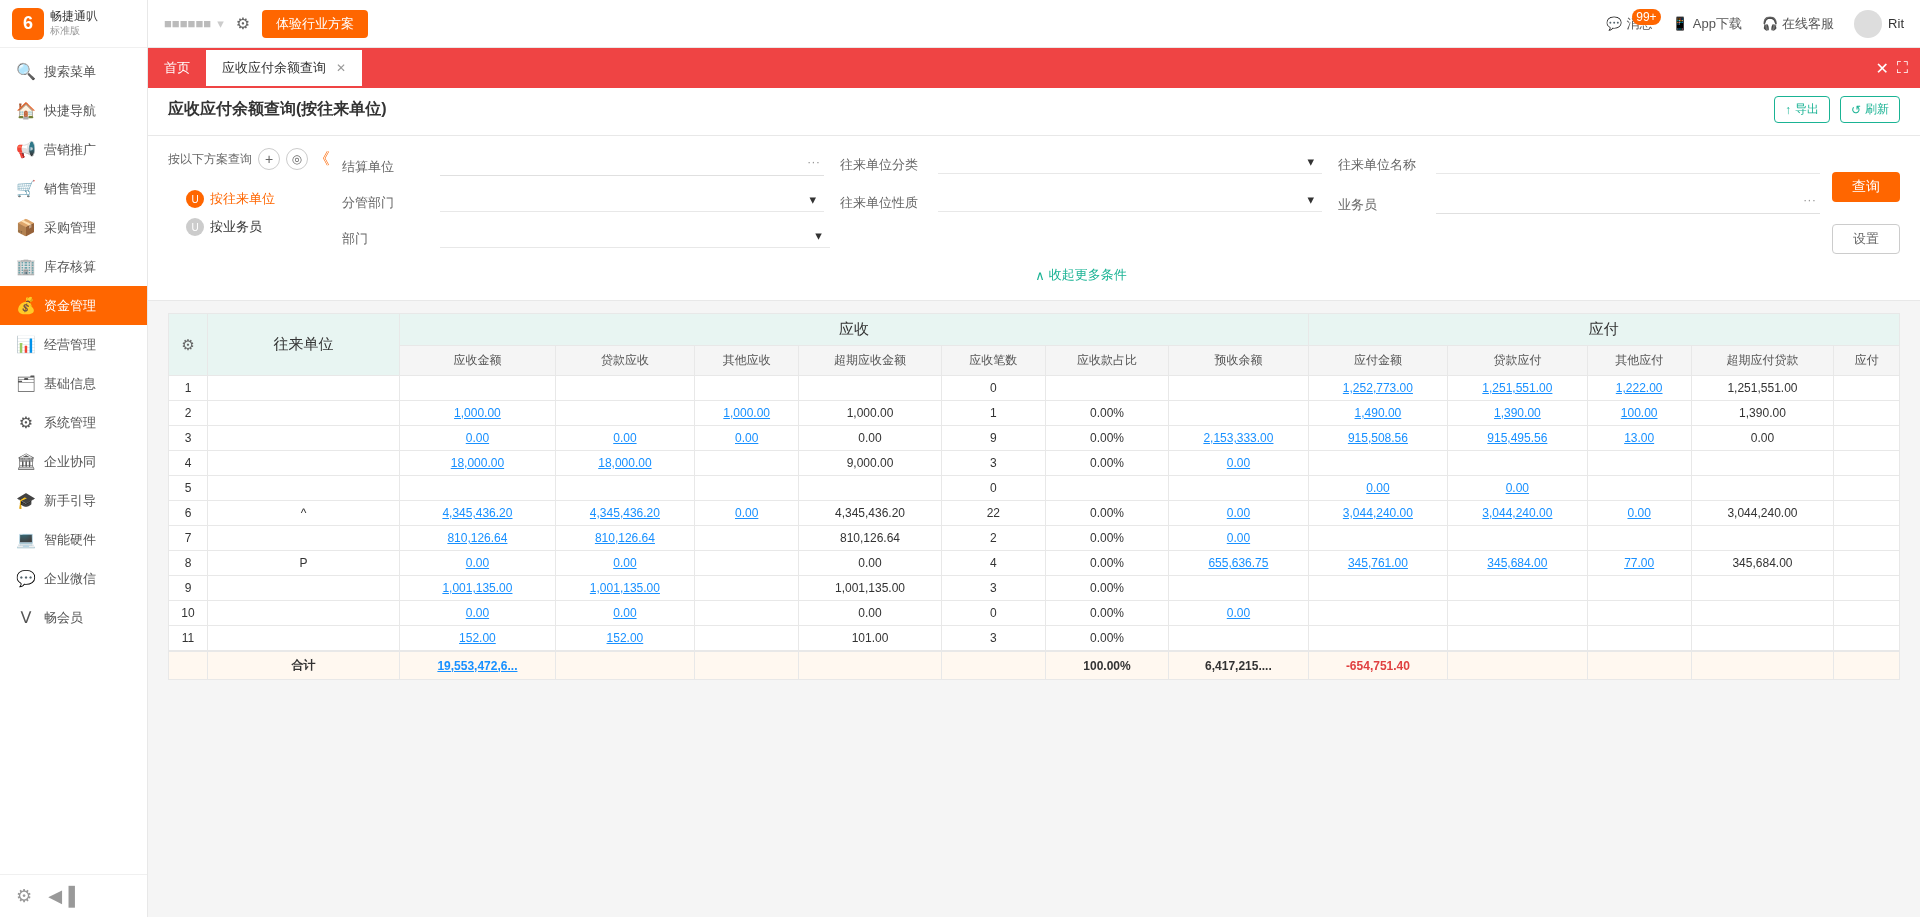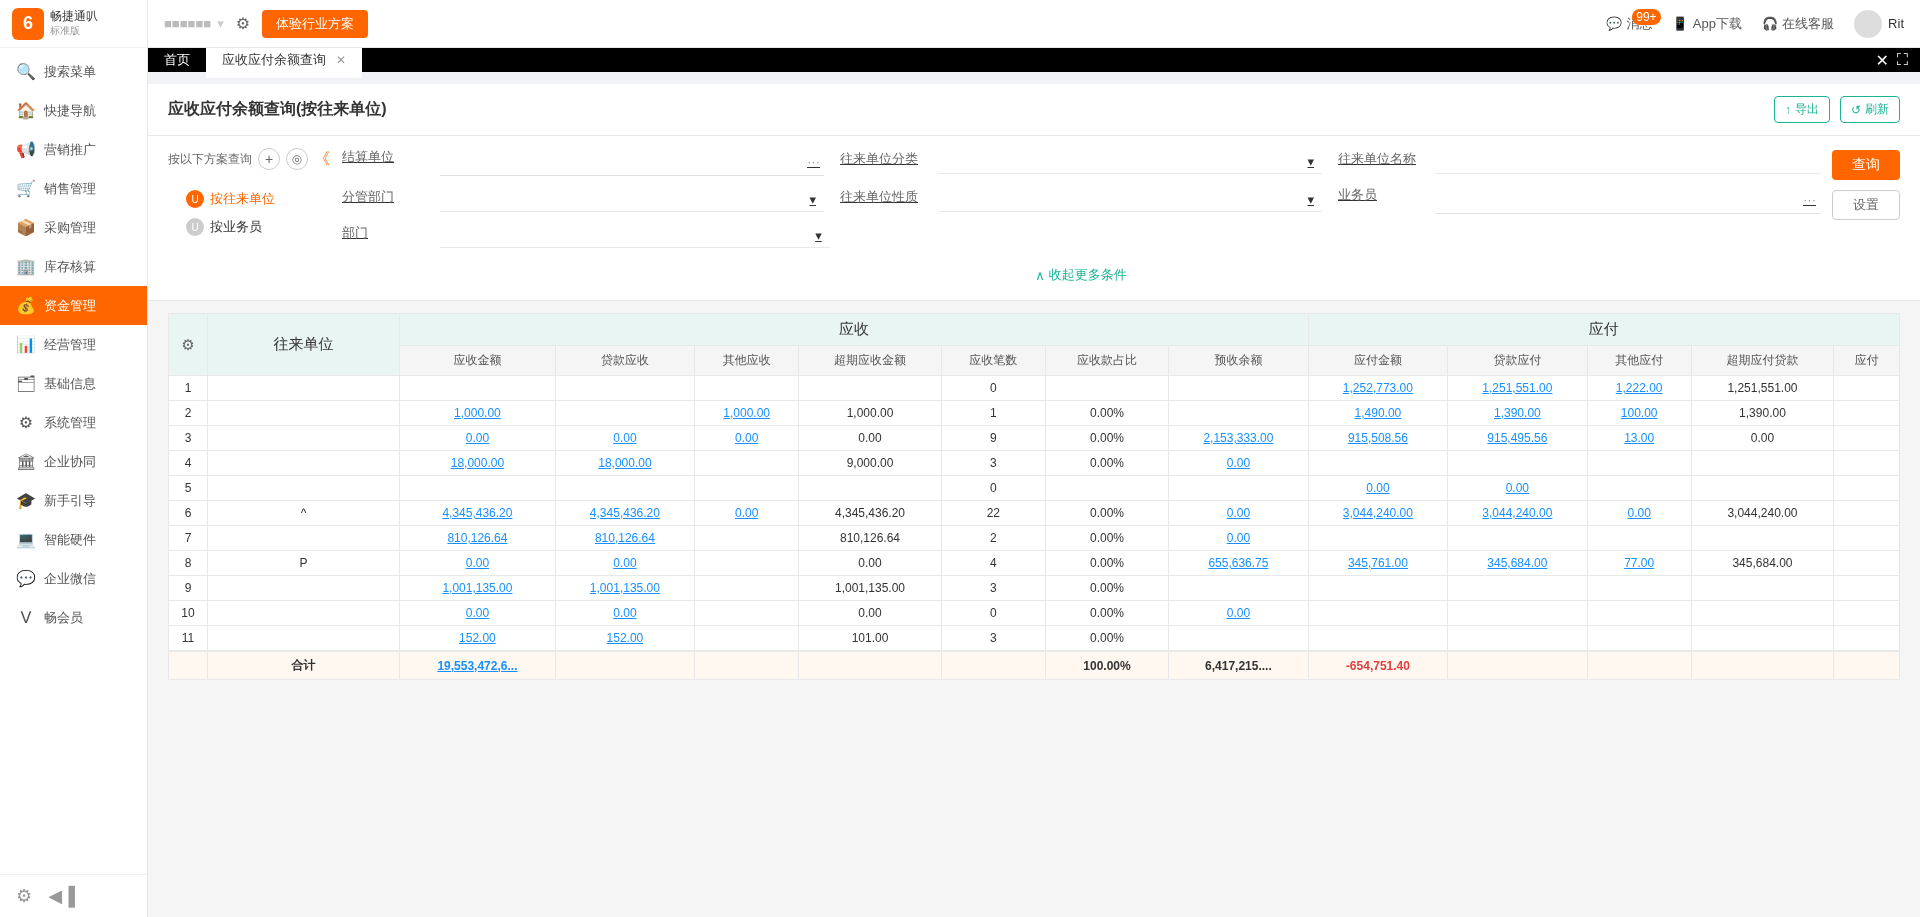--- a/index.html
+++ b/index.html
@@ -52,22 +52,22 @@
       position: absolute; top: -6px; right: -8px;
       background: #f60; color: #fff; font-size: 12px; border-radius: 8px;
       padding: 1px 4px; min-width: 16px; text-align: center;
     }
     .topbar-app { display: flex; align-items: center; gap: 4px; color: #555; cursor: pointer; }
     .topbar-service { display: flex; align-items: center; gap: 4px; color: #555; cursor: pointer; }
     .topbar-avatar { width: 28px; height: 28px; background: #ddd; border-radius: 50%; }
 
     
     .tabbar {
-      position: fixed; left: 148px; top: 48px; right: 0; height: 24px;
-      background: #000000; display: flex; align-items: center; z-index: 99;
+      position: fixed; left: 148px; top: 48px; right: 0; height: 40px;
+      background: #ef4444; display: flex; align-items: center; z-index: 99;
     }
     .tab {
       height: 36px; display: flex; align-items: center; padding: 0 16px;
       font-size: 13px; cursor: pointer; gap: 6px;
     }
     .tab.home { color: #fff; background: transparent; }
     .tab.active { background: #fff; color: #333; border-radius: 0; }
     .tab .close-btn { font-size: 12px; color: #999; margin-left: 4px; }
     .tabbar-right { margin-left: auto; display: flex; align-items: center; gap: 8px; padding-right: 12px; }
     .tabbar-icon { color: #fff; font-size: 16px; cursor: pointer; }
@@ -99,21 +99,21 @@
       display: flex; flex-direction: column; gap: 2px; margin-left: 10px;
     }
     .scheme-item {
       display: flex; align-items: center; gap: 6px; padding: 4px 8px;
       cursor: pointer; border-radius: 4px; font-size: 13px;
     }
     .scheme-item.active { color: #f60; }
     .scheme-item .scheme-icon { width: 18px; height: 18px; background: #f60; border-radius: 50%; display: flex; align-items: center; justify-content: center; color: #fff; font-size: 10px; }
     .scheme-item .scheme-icon2 { width: 18px; height: 18px; background: #ccc; border-radius: 50%; display: flex; align-items: center; justify-content: center; color: #fff; font-size: 10px; }
     .filter-row { display: flex; align-items: center; gap: 16px; }
-    .filter-field { display: flex; align-items: flex-start; gap: 18px; flex: 1; text-decoration: underline; }
+    .filter-field { display: flex; align-items: flex-end; gap: 18px; flex: 1; }
     .filter-field-label { color: #666; font-size: 13px; white-space: nowrap; min-width: 80px; }
     .filter-input {
       flex: 1; border: none; border-bottom: 1px solid #e8e8e8; padding: 4px 8px;
       font-size: 13px; outline: none; background: transparent;
     }
     .filter-input-dots { color: #999; cursor: pointer; }
     .filter-select {
       flex: 1; border: none; border-bottom: 1px solid #e8e8e8; padding: 4px 8px;
       font-size: 13px; outline: none; background: transparent;
       display: flex; align-items: center; justify-content: space-between; cursor: pointer;
@@ -126,21 +126,21 @@
 
     .btn-query {
       background: #f60; color: #fff; border: none; border-radius: 4px;
       padding: 6px 20px; font-size: 14px; cursor: pointer; white-space: nowrap;
     }
     .btn-setting {
       background: transparent; border: 1px solid #ccc; color: #666; border-radius: 4px;
       padding: 5px 14px; font-size: 13px; cursor: pointer; margin-top: 4px;
     }
 
-    .query-btns { display: flex; flex-direction: column; gap: 6px; align-self: flex-start; padding-top: 2px; }
+    .query-btns { display: flex; flex-direction: column; gap: 18px; align-self: flex-start; padding-top: 2px; margin-top: 22px; }
 
     
     .table-area {
       flex: 1; overflow: auto; padding: 12px 20px;
     }
     .data-table {
       width: 100%; border-collapse: collapse; background: #fff;
       border: 1px solid #e8e8e8; font-size: 12px;
     }
     .data-table th {

